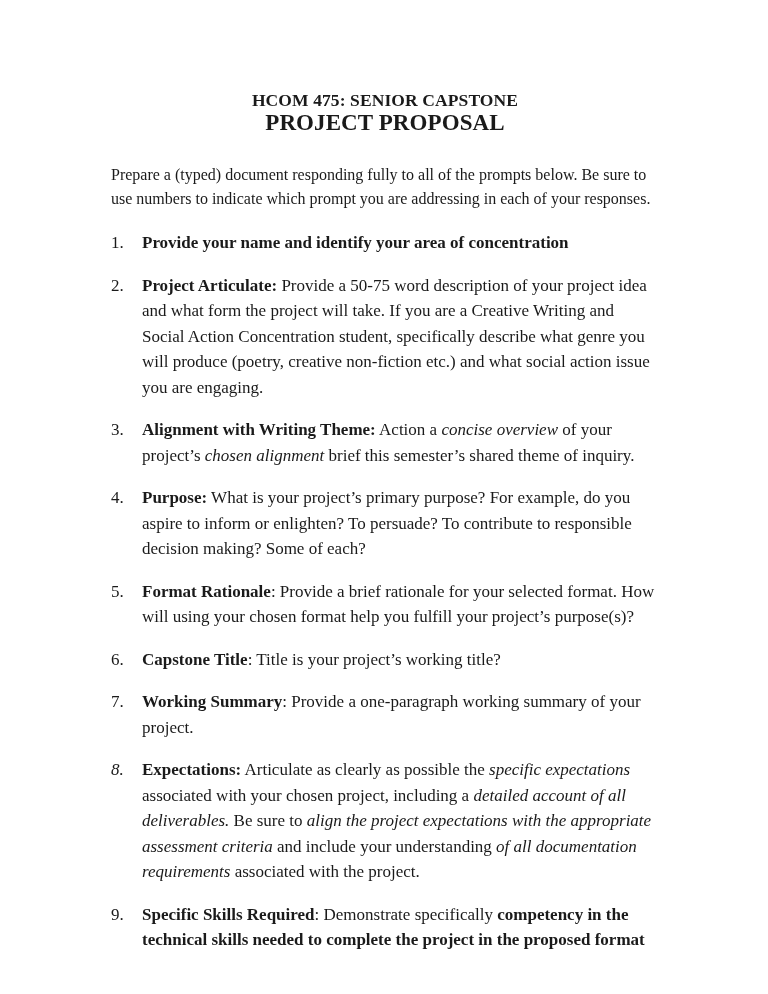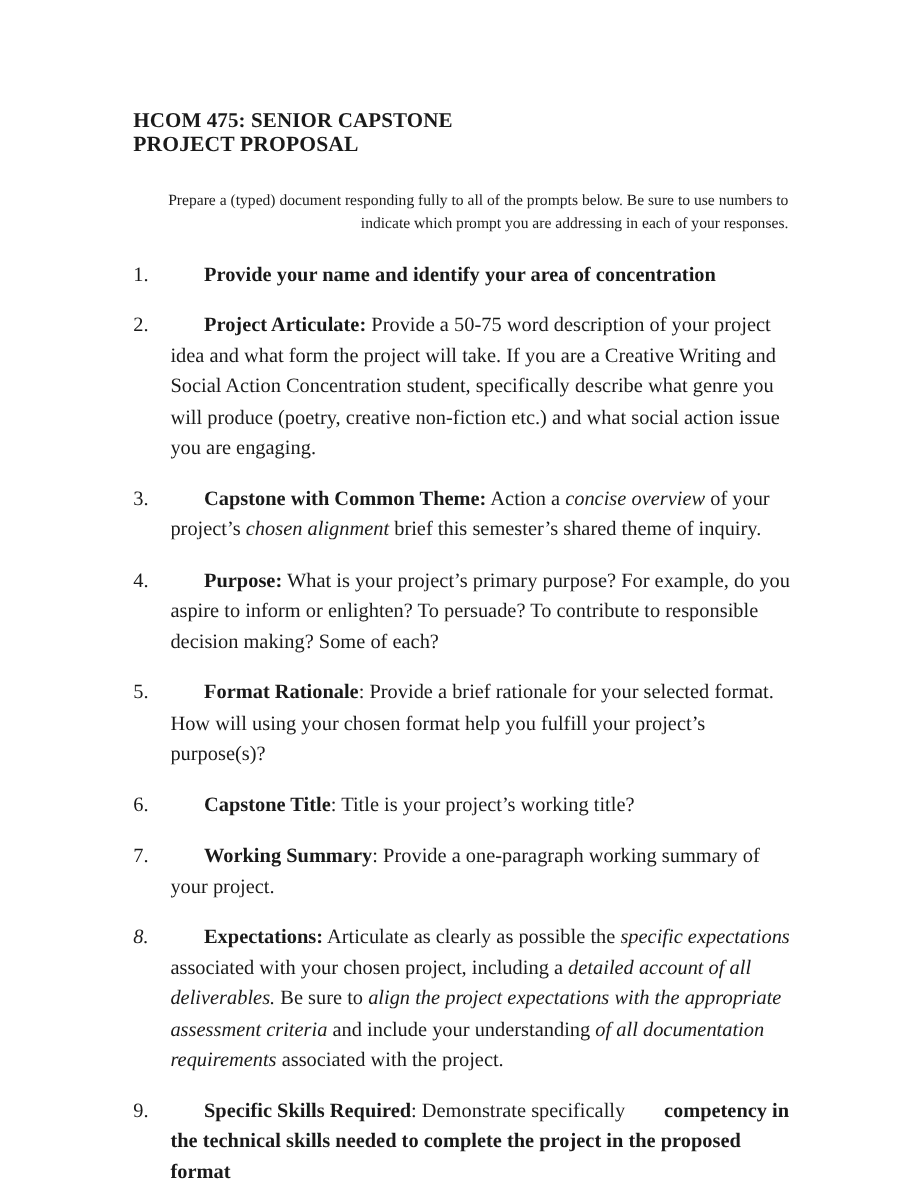--- a/index.html
+++ b/index.html
@@ -24,39 +24,39 @@
   }
   .content {
     position: absolute;
     left: 111px;
     top: 90px;
     width: 548px;
   }
 
   
   .title-block {
-    text-align: left;
+    text-align: center;
     margin: 0 0 26px 0;
   }
   .title-line {
     font-weight: bold;
     line-height: 1.16;
     letter-spacing: 0.1px;
     white-space: nowrap;
   }
   .title-line-1 { font-size: 17.5px; }
-  .title-line-2 { font-size: 18px; }
+  .title-line-2 { font-size: 23px; }
   .title-line-3 { font-size: 19.5px; }
 
   
   .intro {
-    font-size: 13px;
+    font-size: 16px;
     line-height: 1.48;
     margin: 0 0 20px 0;
-    text-align: right;
+    text-align: left;
     width: 546px;
   }
 
   
   .prompt-list {
     margin: 0;
     padding: 0;
     list-style: none;
   }
   .prompt-item {
@@ -76,21 +76,21 @@
     text-align: left;
     font-size: 17px;
     line-height: 1.5;
   }
   .prompt-marker.italic-marker {
     font-style: italic;
   }
   .prompt-body {
     display: block;
   }
-  b, .b { font-weight: bold; margin-left: 28px; }
+  b, .b { font-weight: bold; }
   i, .i { font-style: italic; text-align: right; }
 </style>
 </head>
 <body>
 
 <div class="page">
   <div class="content">
 
     <div class="title-block">
       <div class="title-line title-line-1">HCOM 475: SENIOR CAPSTONE</div>
@@ -103,21 +103,21 @@
         <li class="prompt-item">
           <span class="prompt-marker">1.</span>
           <span class="prompt-body"><b>Provide your name and identify your area of concentration</b></span>
         </li>
         <li class="prompt-item">
           <span class="prompt-marker">2.</span>
           <span class="prompt-body"><b>Project Articulate:</b><span>  Provide a 50-75 word description of your project idea and what form the project will take.  If you are a Creative Writing and Social Action Concentration student, specifically describe what genre you will produce (poetry, creative non-fiction etc.) and what social action issue you are engaging.</span></span>
         </li>
         <li class="prompt-item">
           <span class="prompt-marker">3.</span>
-          <span class="prompt-body"><b>Capstone with Common Theme:</b><span>  Action a </span><i>concise overview</i><span> of your project’s </span><i>chosen alignment</i><span> brief this semester’s shared theme of inquiry.</span></span>
+          <span class="prompt-body"><b>Alignment with Writing Theme:</b><span>  Action a </span><i>concise overview</i><span> of your project’s </span><i>chosen alignment</i><span> brief this semester’s shared theme of inquiry.</span></span>
         </li>
         <li class="prompt-item">
           <span class="prompt-marker">4.</span>
           <span class="prompt-body"><b>Purpose:</b><span>  What is your project’s primary purpose?  For example, do you aspire to inform or enlighten?  To persuade?   To contribute to responsible decision making?  Some of each?</span></span>
         </li>
         <li class="prompt-item">
           <span class="prompt-marker">5.</span>
           <span class="prompt-body"><b>Format Rationale</b><span>: Provide a brief rationale for your selected format. How will using your chosen format help you fulfill your project’s purpose(s)?</span></span>
         </li>
         <li class="prompt-item">

